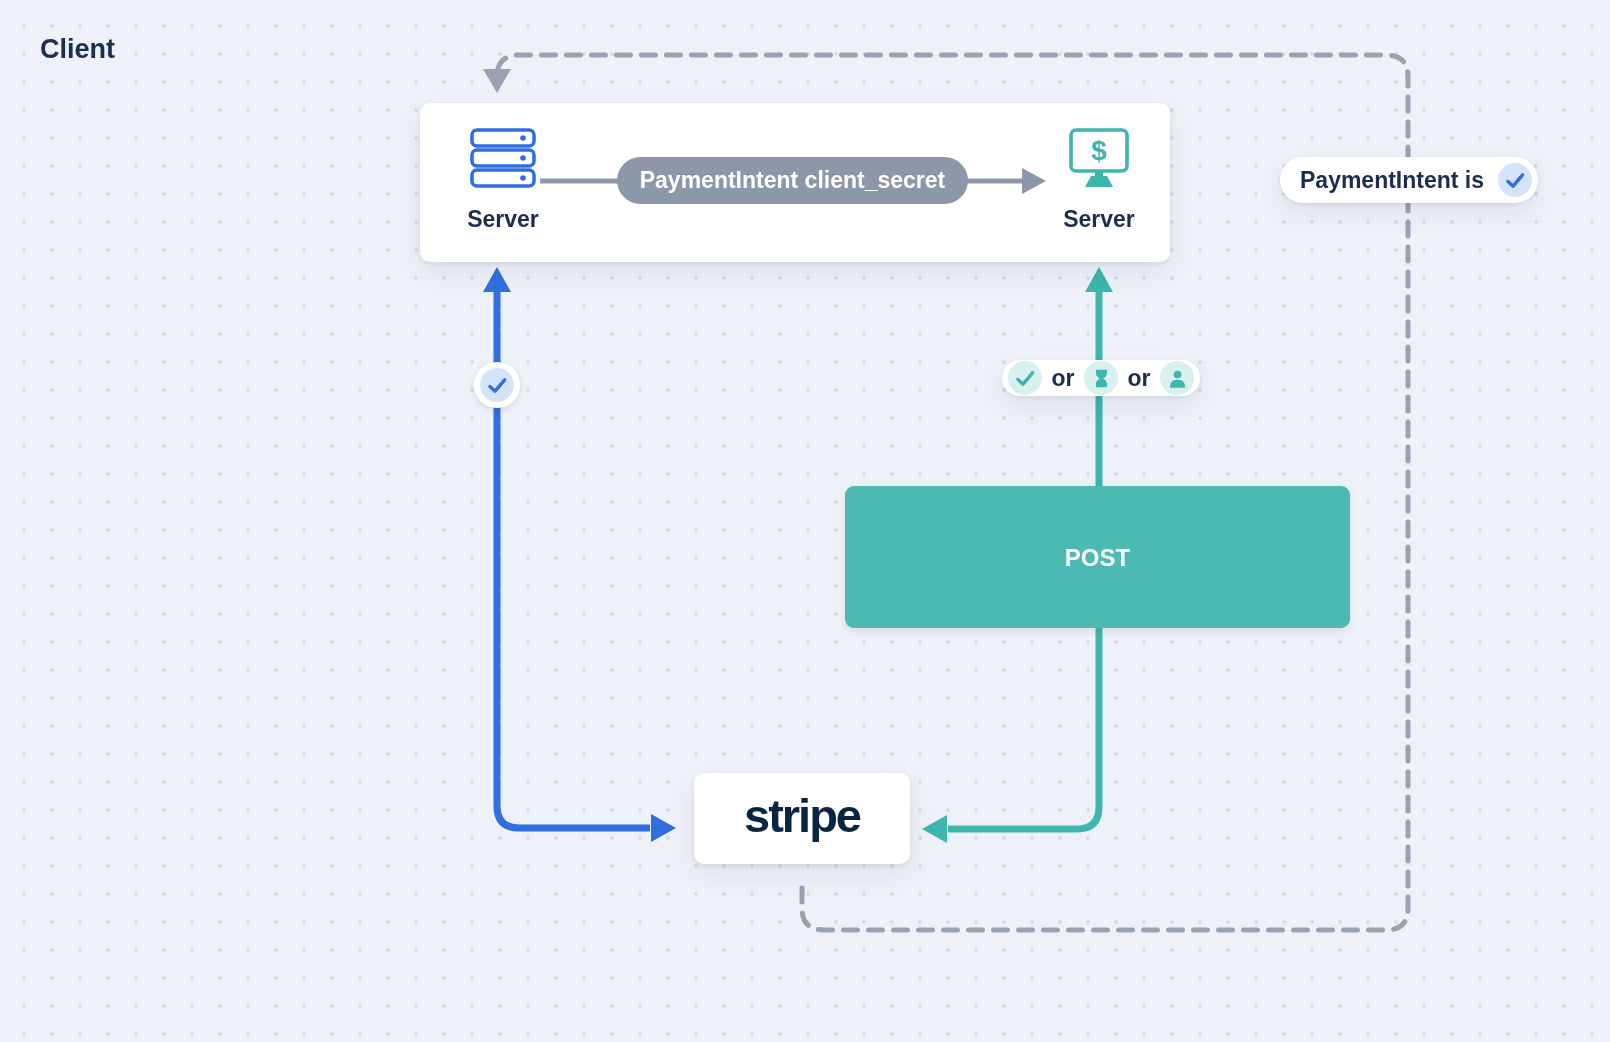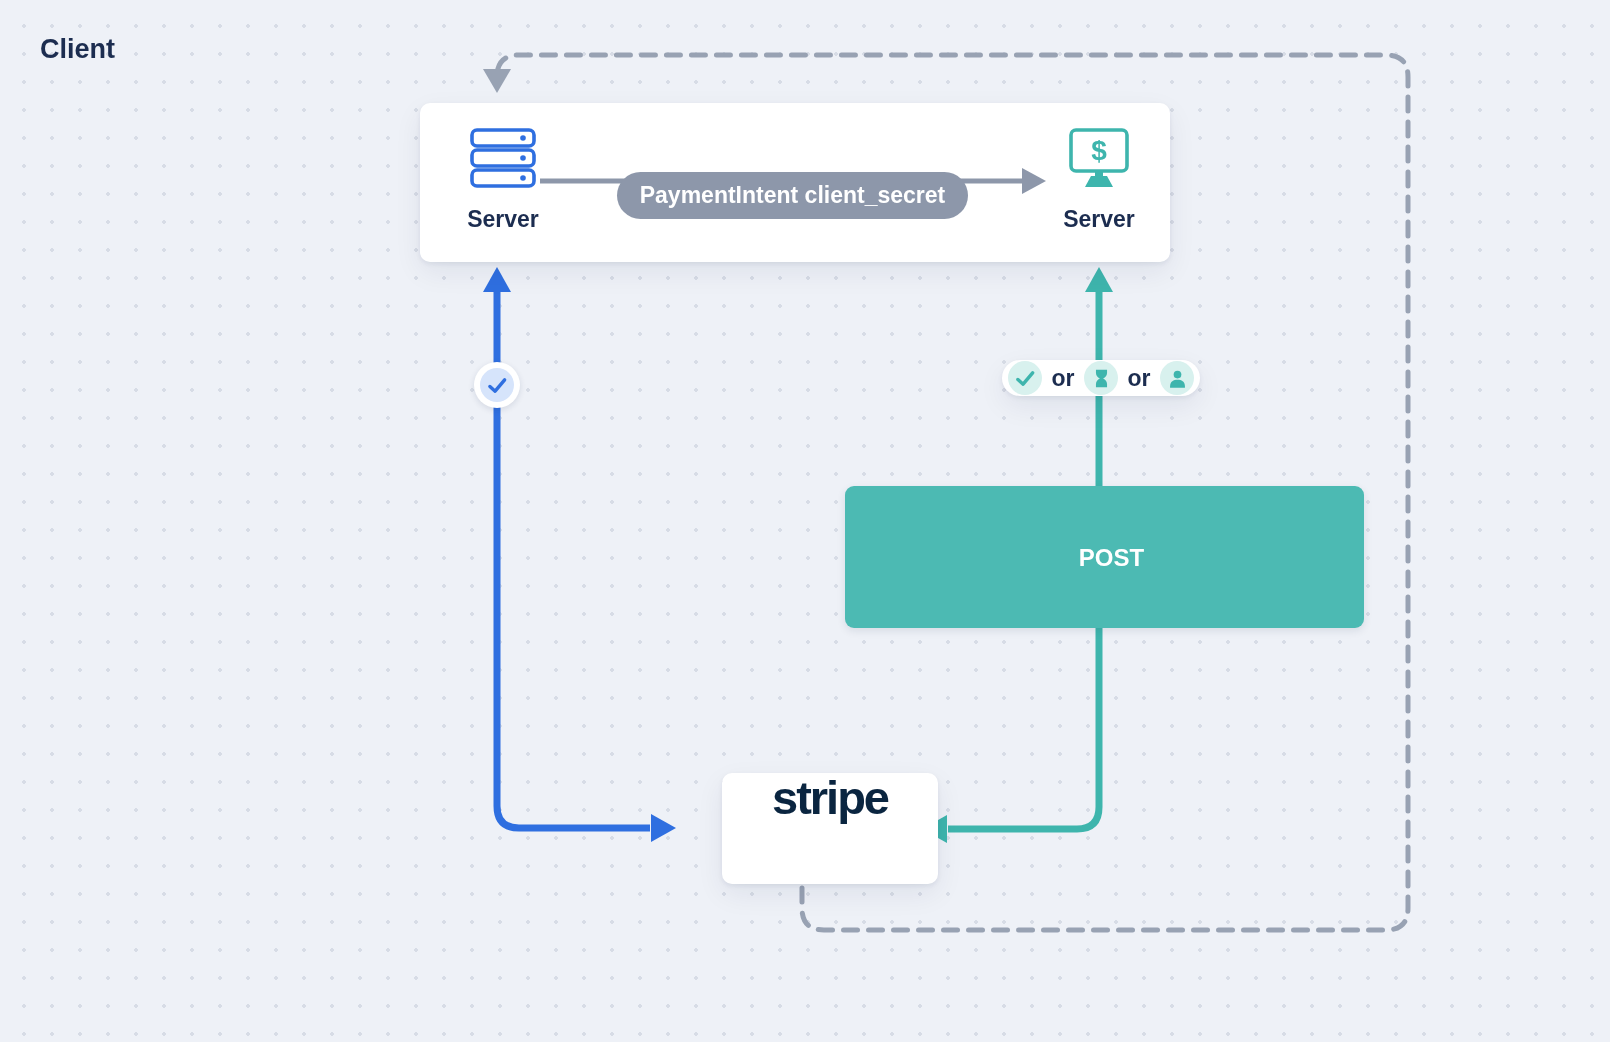--- a/index.html
+++ b/index.html
@@ -27,21 +27,21 @@
   }
   #top-card{left:420px; top:103px; width:750px; height:159px;}
   .node{position:absolute; top:24px; width:140px; text-align:center;}
   #server-node{left:13px;}
   #client-node{left:609px;}
   .node-label{margin-top:13px; font-size:23px; font-weight:600; color:var(--navy);}
   #card-connector{position:absolute; left:0; top:0; width:750px; height:159px;}
   #secret-pill{
     left:197px; top:54px; width:351px; height:47px; background:var(--gray-pill);
     border-radius:24px; display:flex; align-items:center; justify-content:center;
-    color:var(--white); font-size:23px; font-weight:bold; white-space:nowrap;margin-top:15px;
+    color:var(--white); font-size:23px; font-weight:bold; white-space:nowrap;
   }
   #status-pill{
     left:1280px; top:157px; width:258px; height:46px; border-radius:23px;
     display:flex; align-items:center; justify-content:space-between;
     padding:0 6px 0 20px; box-sizing:border-box;
   }
   #status-pill .pill-text{font-size:23px; font-weight:bold; color:var(--navy); white-space:nowrap;}
   .icon-circle{
     width:34px; height:34px; border-radius:50%;
     display:flex; align-items:center; justify-content:center; flex:0 0 auto;
@@ -59,24 +59,24 @@
     padding:0 6px; box-sizing:border-box;
   }
   .or-text{font-size:23px; font-weight:bold; color:var(--navy);}
   .flow-box{
     border-radius:9px; display:flex; flex-direction:column;
     align-items:center; justify-content:center; text-align:center;
     color:var(--white); font-weight:bold;
     box-shadow:0 3px 8px rgba(20,35,70,.10);
   }
   #blue-box{left:273px; top:486px; width:440px; height:108px; background:var(--blue-box); font-size:25px;}
-  #teal-box{left:845px; top:486px; width:505px; height:142px; background:var(--teal-box); font-size:24px; line-height:37px;padding-left:14px;}
+  #teal-box{left:845px; top:486px; width:505px; height:142px; background:var(--teal-box); font-size:24px; line-height:37px;}
   #stripe-box{
-    left:694px; top:773px; width:216px; height:111px;
-    display:flex; align-items:flex-start; justify-content:center;margin-left:28px;
+    left:694px; top:773px; width:216px; height:91px;
+    display:flex; align-items:center; justify-content:center;
   }
   #stripe-wordmark{
     font-size:47px; font-weight:bold; letter-spacing:-2px; color:var(--stripe-navy);
     transform:translateY(-3px);
   }
 </style>
 </head>
 <body>
 
 <div id="canvas">
@@ -127,20 +127,28 @@
       <svg width="64" height="62" viewBox="0 0 64 62">
         <rect x="4" y="3" width="56" height="41" rx="5" fill="#ffffff" style="stroke:var(--teal)" stroke-width="3.6"></rect>
         <text x="32" y="33" text-anchor="middle" font-family="Liberation Sans, sans-serif" font-size="28" font-weight="bold" style="fill:var(--teal)">$</text>
         <rect x="28" y="44" width="8" height="6" style="fill:var(--teal)"></rect>
         <path d="M24 49 L40 49 L46 60 L18 60 Z" style="fill:var(--teal)"></path>
       </svg>
       <div class="node-label">Server</div>
     </div>
   </div>
 
+  <div id="status-pill" class="abs card">
+    <span class="pill-text">PaymentIntent is</span>
+    <span class="icon-circle blue-circle">
+      <svg width="21" height="19" viewBox="0 0 22 20">
+        <polyline points="3,11 8.5,16 18.5,4" fill="none" style="stroke:var(--blue)" stroke-width="3.6" stroke-linecap="round" stroke-linejoin="round"></polyline>
+      </svg>
+    </span>
+  </div>
 
   <div id="check-badge" class="abs">
     <span class="icon-circle blue-circle">
       <svg width="21" height="19" viewBox="0 0 22 20">
         <polyline points="3,11 8.5,16 18.5,4" fill="none" style="stroke:var(--blue)" stroke-width="3.6" stroke-linecap="round" stroke-linejoin="round"></polyline>
       </svg>
     </span>
   </div>
 
   <div id="or-pill" class="abs card">

